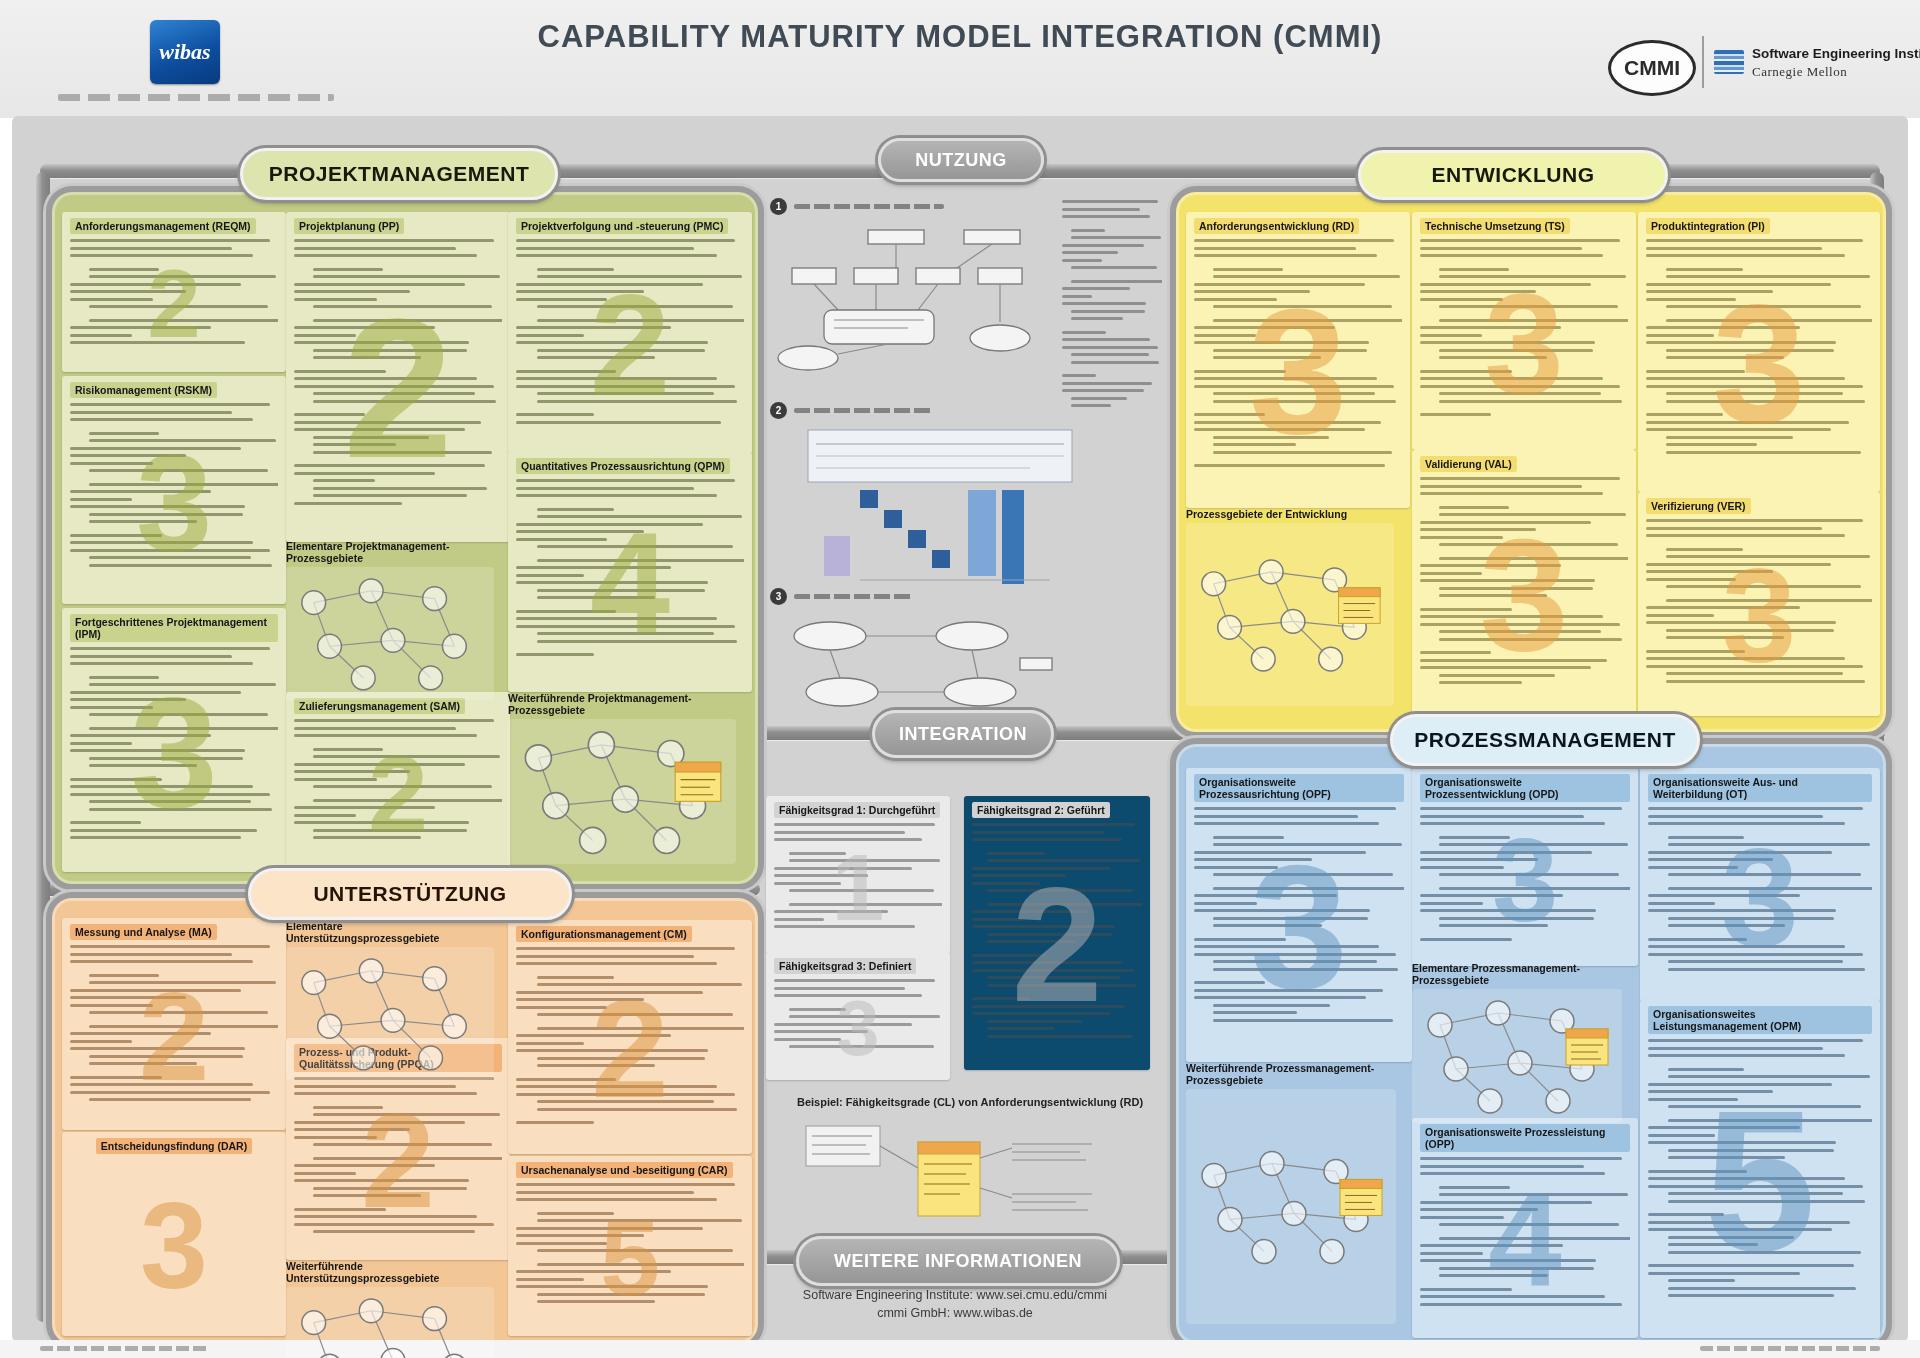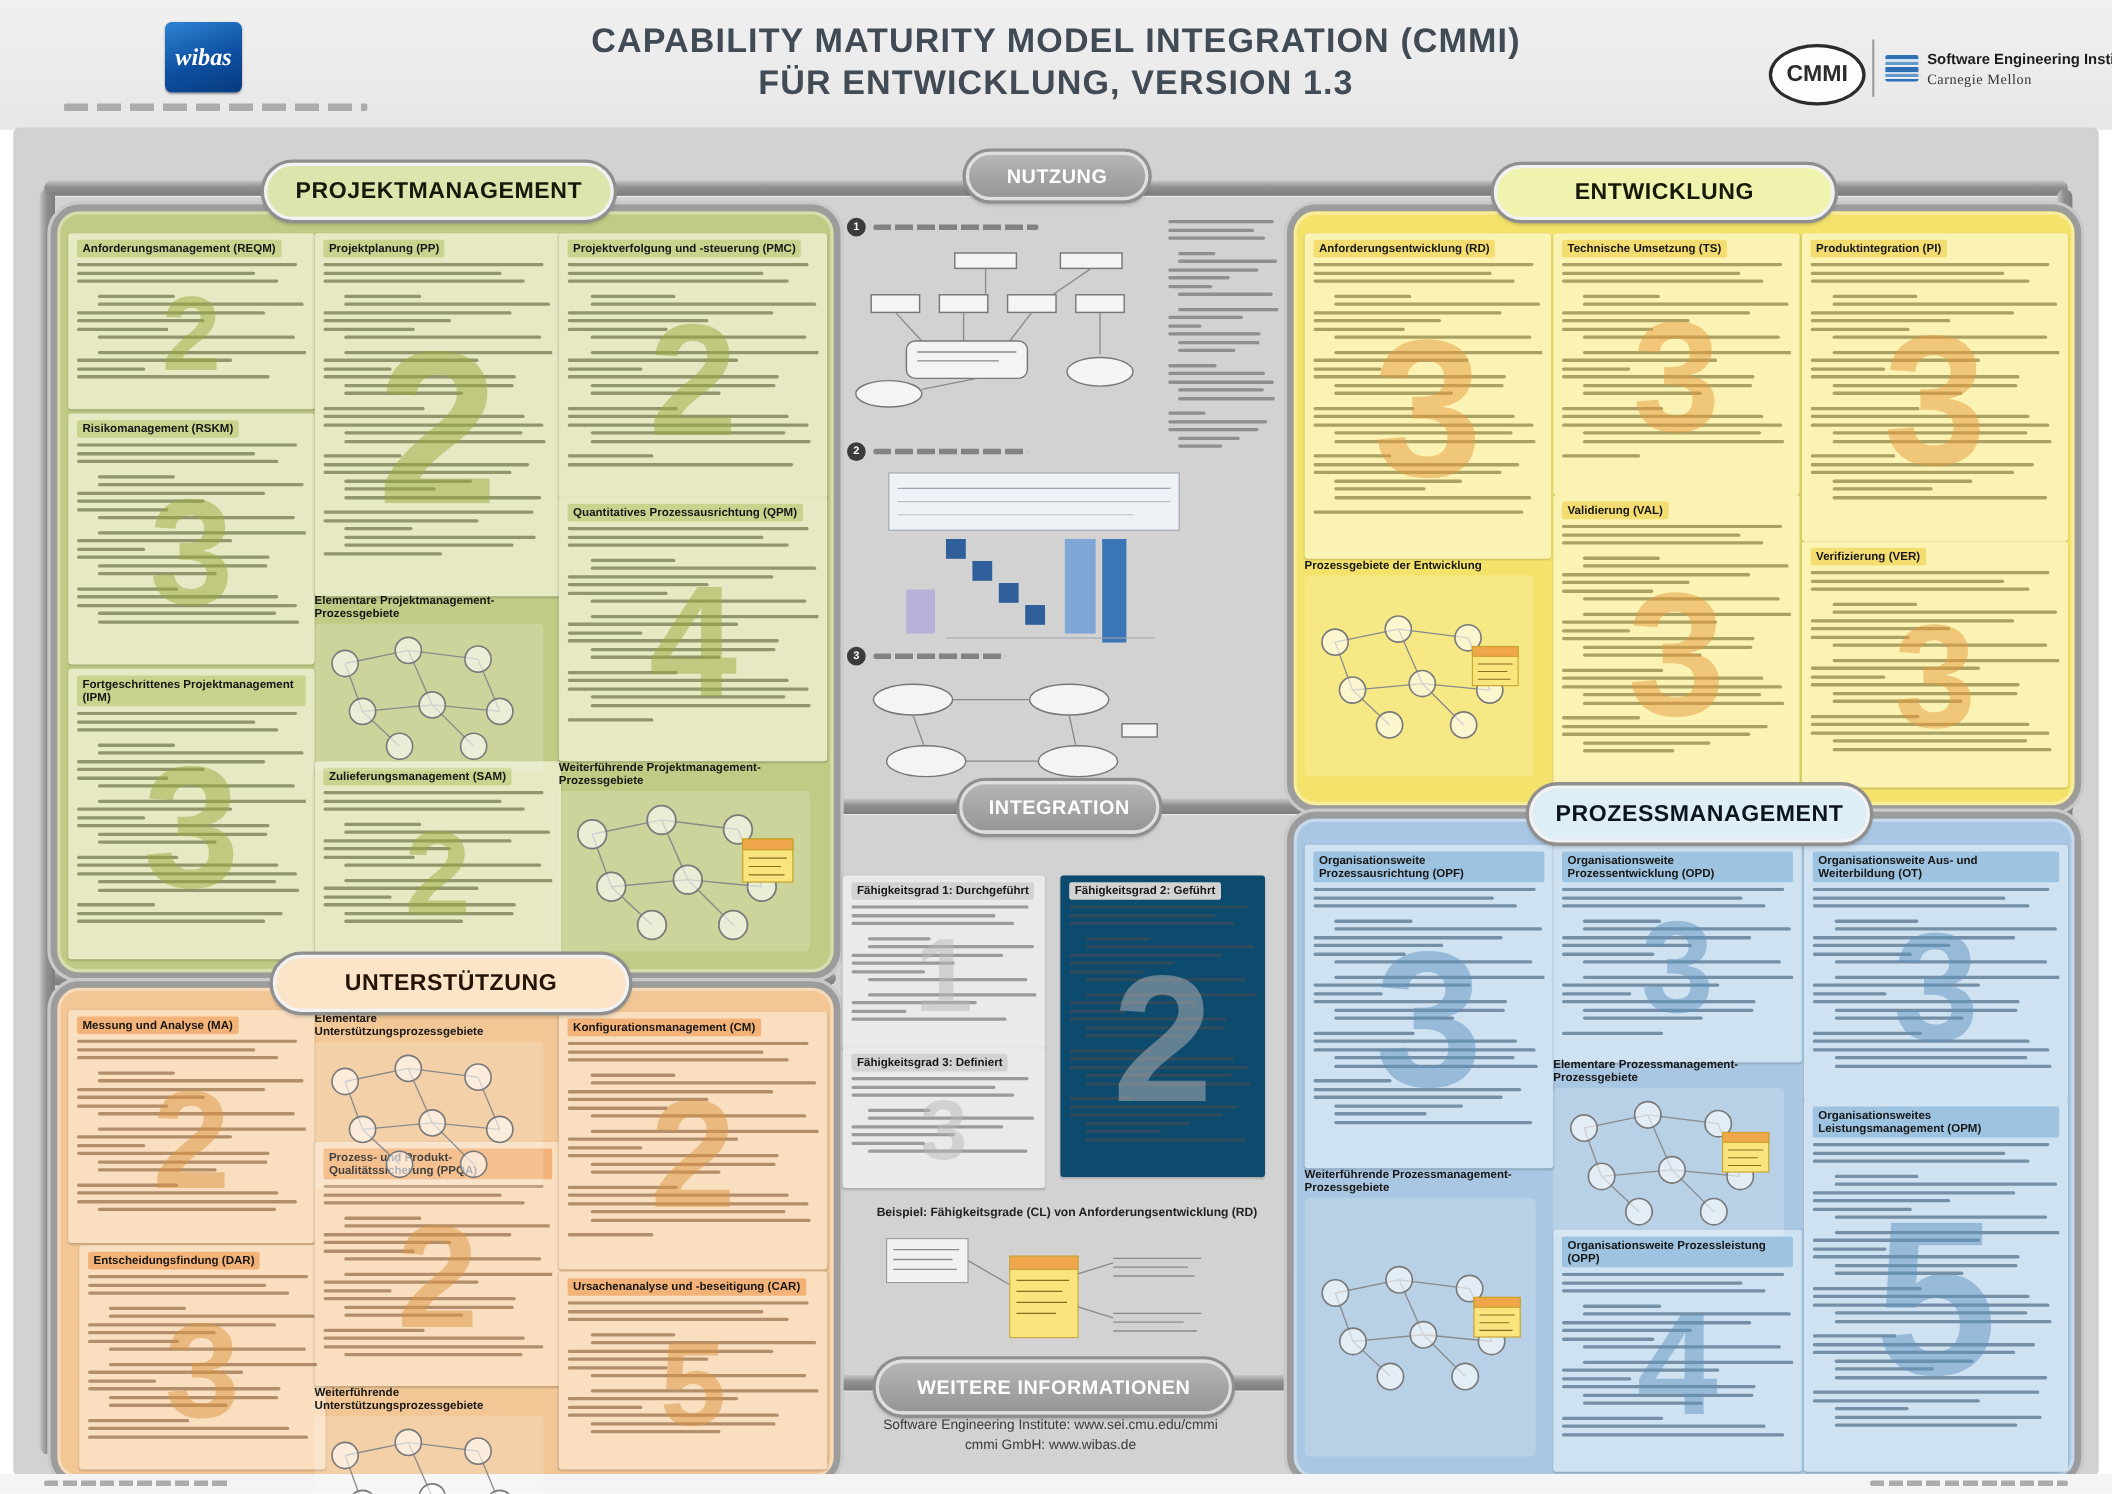--- a/index.html
+++ b/index.html
@@ -86,21 +86,20 @@
 
 <div class="abs hdr"></div>
 
 <div class="abs wibas-logo">
   <span>wibas</span>
 </div>
 <div class="abs wibas-tag"></div>
 
 <div class="abs title-wrap">
   <div class="title-line">CAPABILITY MATURITY MODEL INTEGRATION (CMMI)</div>
-  <div class="title-line">FÜR ENTWICKLUNG, VERSION 1.3</div>
 </div>
 
 <div class="abs cmmi-oval">
   <span>CMMI</span>
 </div>
 <div class="abs hdr-div"></div>
 <div class="abs sei-icon"></div>
 <div class="abs sei-line1">Software Engineering Institute</div>
 <div class="abs sei-line2">Carnegie Mellon</div>
 
@@ -627,21 +626,21 @@
         <div class="tl" style="width:84%;"></div>
         <div class="tl" style="width:74%;margin-left:9%;"></div>
         <div class="tl" style="width:52%;margin-left:9%;"></div>
         <div class="tsp"></div>
         <div class="tl" style="width:44%;"></div>
         <div class="tl" style="width:88%;"></div>
         <div class="tl" style="width:96%;"></div>
         <div class="tl" style="width:78%;margin-left:9%;"></div>
       </div>
   </div>
-  <div class="pa-box" style="left:72px;top:1132px;width:208px;height:192px;">
+  <div class="pa-box" style="left:62px;top:1132px;width:208px;height:192px;align-items:center;">
     <div class="pa-title">Entscheidungsfindung (DAR)</div>
     <div class="pa-level" style="font-size: 122px;">3</div>
     <div class="pa-fill">
         <div class="tl" style="width:96%;"></div>
         <div class="tl" style="width:78%;"></div>
         <div class="tl" style="width:88%;"></div>
         <div class="tsp"></div>
         <div class="tl" style="width:34%;margin-left:9%;"></div>
         <div class="tl" style="width:90%;margin-left:9%;"></div>
         <div class="tl" style="width:82%;"></div>

